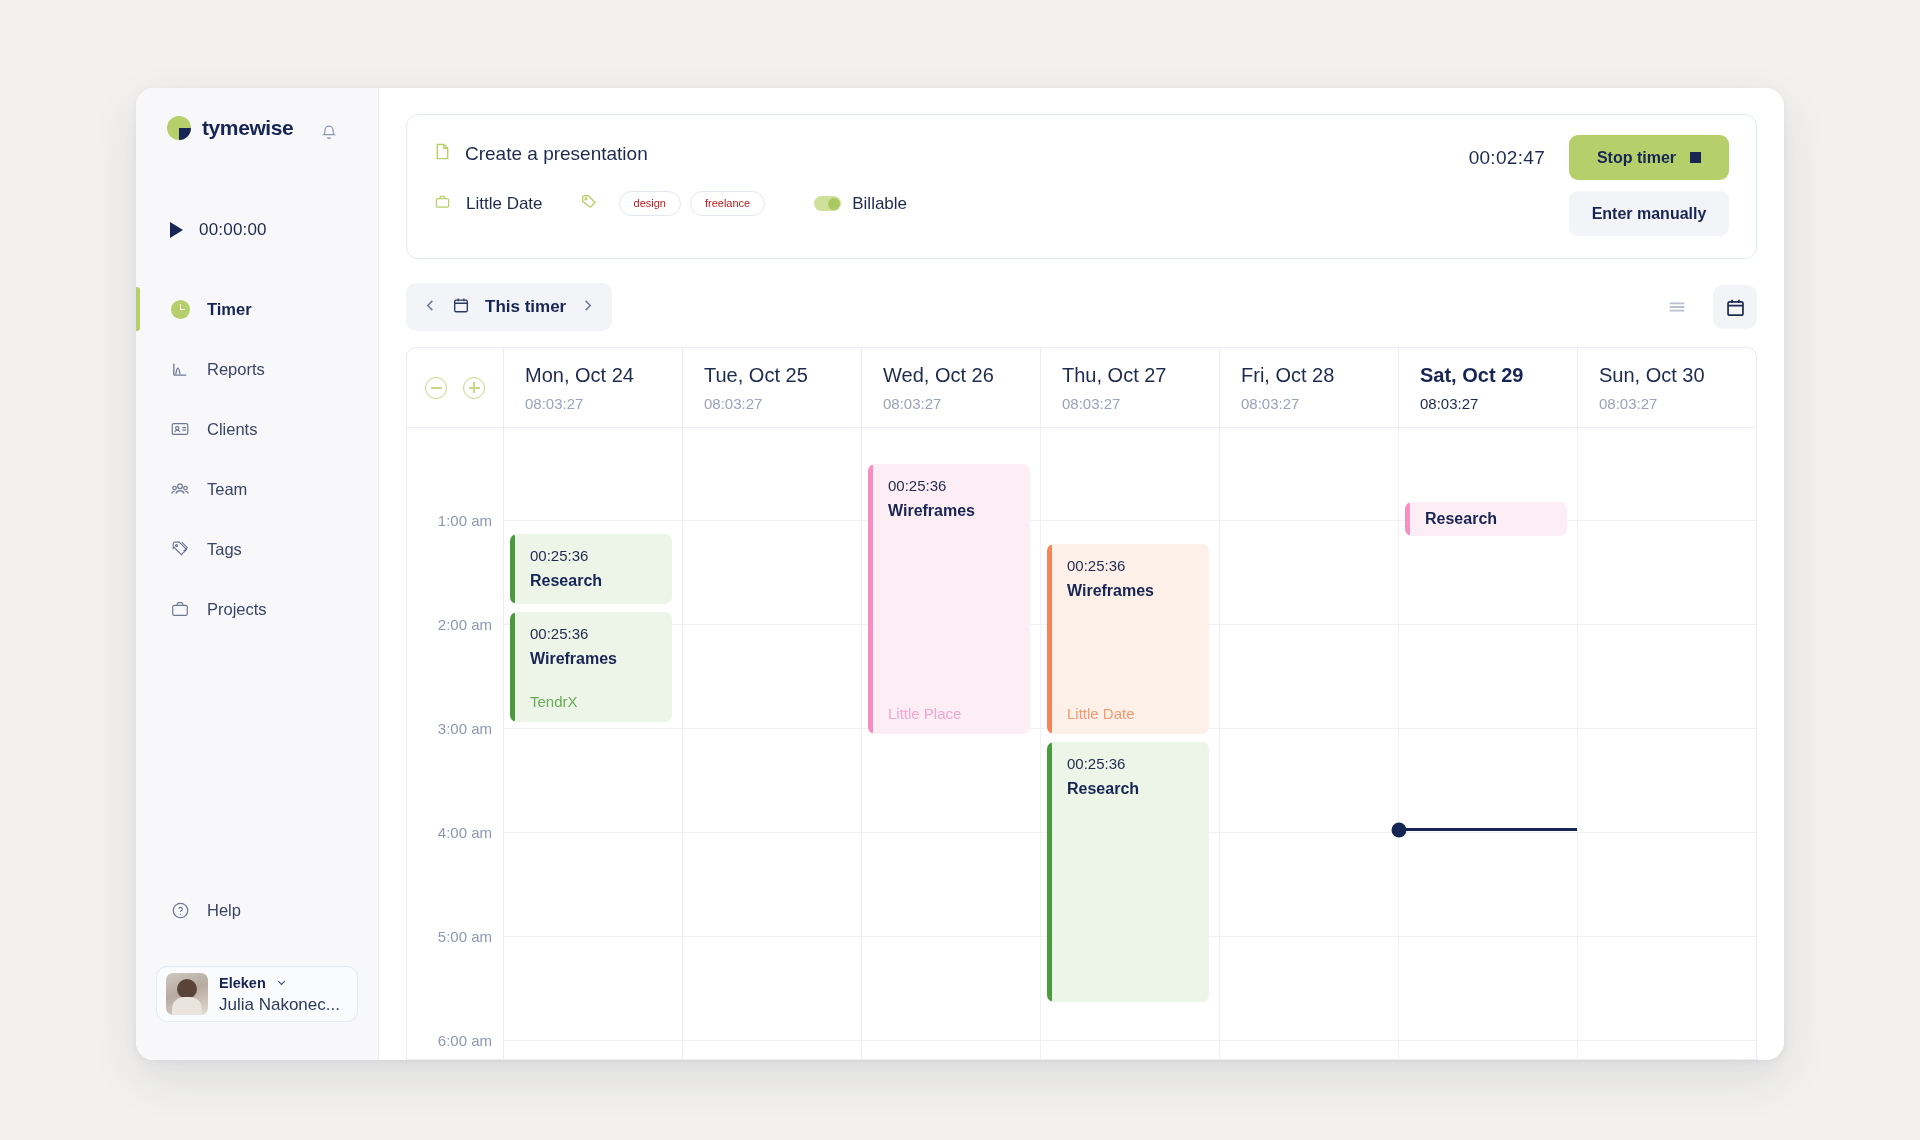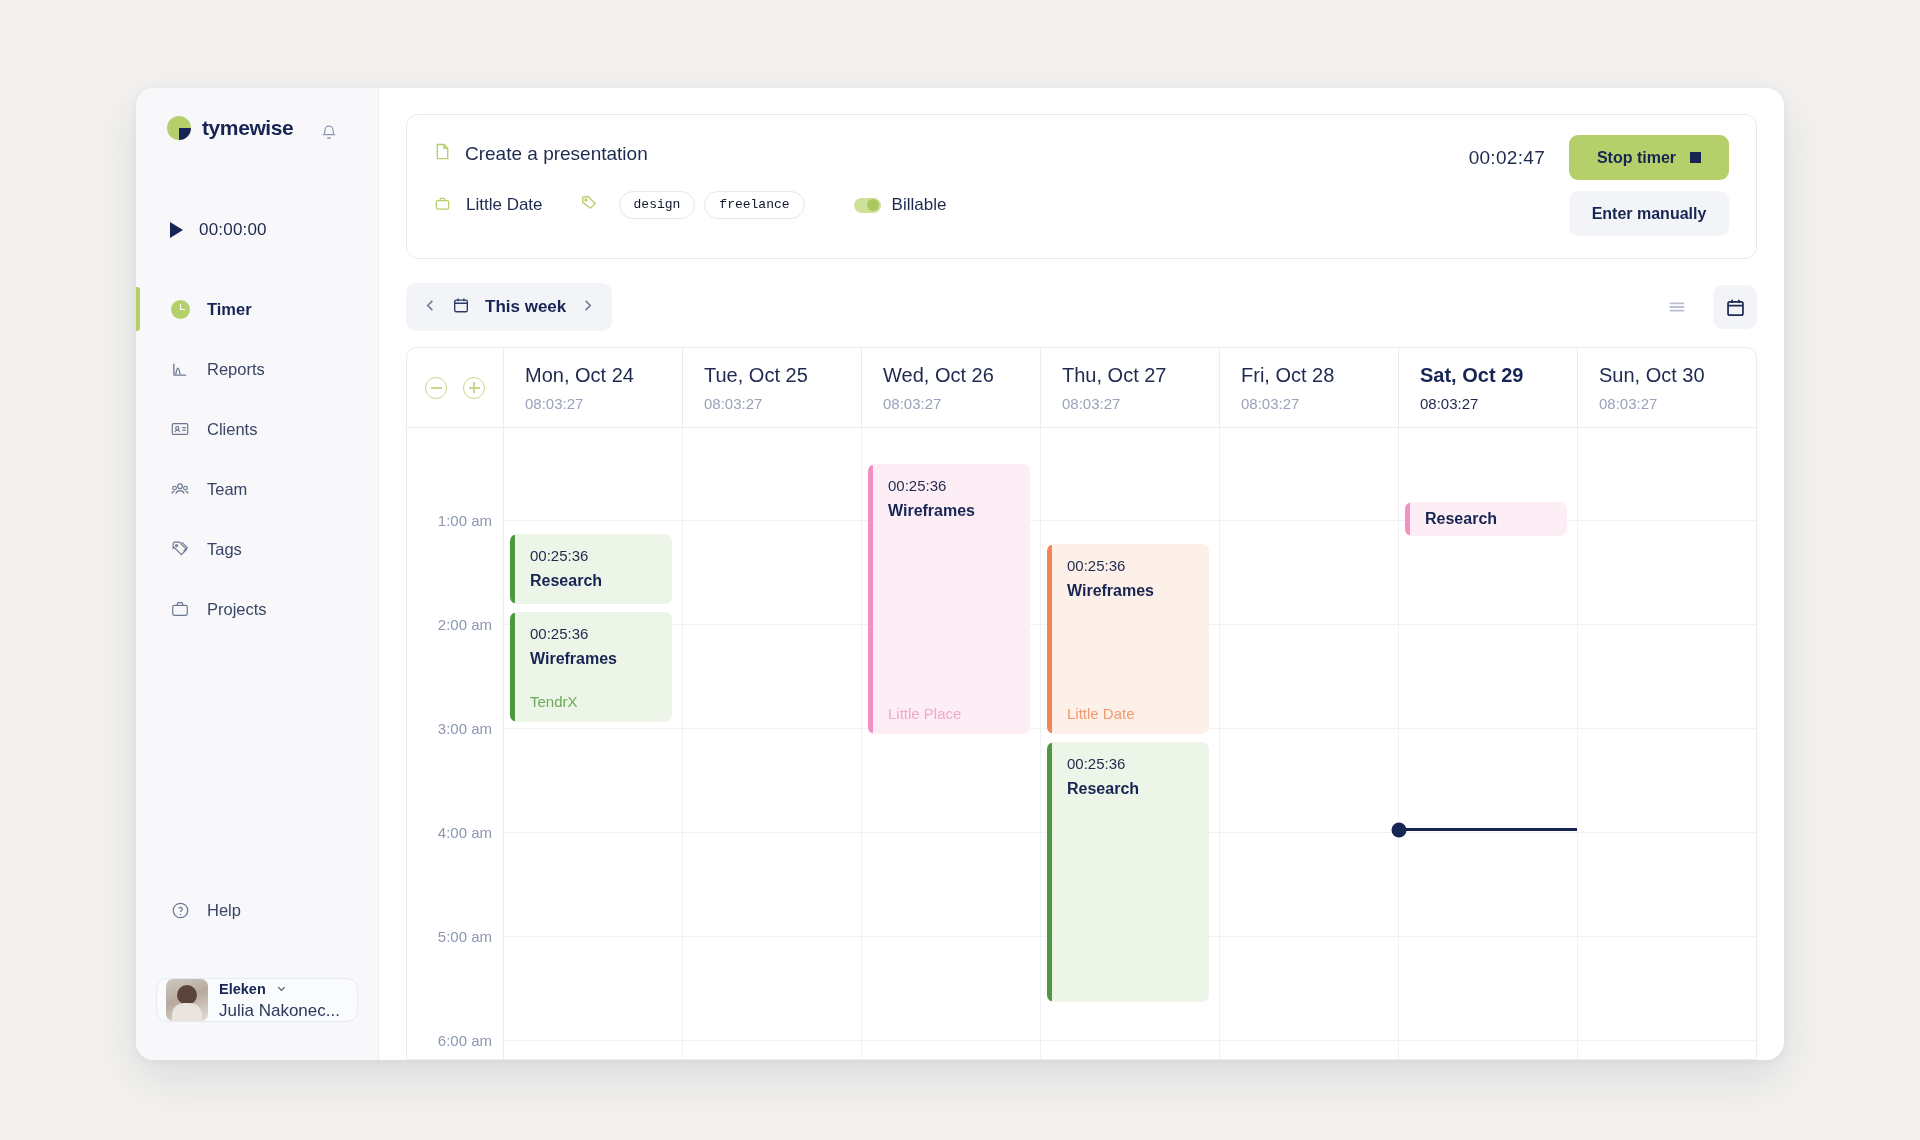--- a/index.html
+++ b/index.html
@@ -84,21 +84,21 @@
     width: 5px; height: 1.6px; background: #fff;
   }
   .help-row {
     position: absolute; bottom: 140px; left: 0;
     display: flex; align-items: flex-end; gap: 17px;
     padding-left: 34px; cursor: pointer;
   }
   .help-row .nav-label { font-size: 16.5px; color: #3a4566; }
   .profile-card {
     position: absolute; bottom: 38px; left: 20px;
-    width: 202px; height: 44px;
+    width: 202px; height: 56px;
     border: 1px solid #e4e9f4; border-radius: 11px;
     background: #fafbfd;
     display: flex; align-items: center; gap: 11px;
     padding: 4px 9px; cursor: pointer;
   }
   .avatar {
     width: 42px; height: 42px; border-radius: 7px; flex: 0 0 42px;
     background: linear-gradient(160deg,#cfc8c0 0%,#b6aaa0 45%,#e3ddd6 100%);
     position: relative; overflow: hidden;
   }
@@ -131,22 +131,22 @@
     min-height: 145px;
     position: relative;
     background: #fff;
   }
   .tb-row1 { display: flex; align-items: flex-end; padding: 27px 0 0 27px; gap: 14px; }
   .tb-title { font-size: 19px; color: #1e2a4e; }
   .tb-row2 { display: flex; align-items: center; padding: 26px 0 0 27px; gap: 15px; }
   .tb-project { font-size: 17px; color: #1e2a4e; }
   .tag-pill {
     border: 1px solid #e2e7f0; border-radius: 14px;
-    padding: 5px 14px 6px 14px; font-size: 13px; color: #0f172a;
-    cursor: pointer; background: #fff; font-family: Liberation Mono, monospace;
+    padding: 5px 14px 6px 14px; font-size: 11px; color: #b91c1c;
+    cursor: pointer; background: #fff;
   }
   .tags-group { display: flex; gap: 9px; margin-left: 6px; }
   .billable { display: flex; align-items: center; gap: 11px; margin-left: 34px; }
   .toggle {
     width: 27px; height: 15px; border-radius: 9px;
     background: #cfe099; position: relative; cursor: pointer;
   }
   .toggle::after {
     content: ""; position: absolute; right: 1.5px; top: 1.5px;
     width: 12px; height: 12px; border-radius: 50%; background: #a9c85f;
@@ -447,21 +447,21 @@
           <svg width="13" height="13" viewBox="0 0 14 14" fill="none" stroke="#6e7894" stroke-width="1.6">
             <path d="M9 2L4 7l5 5"></path>
           </svg>
         </span>
         <span>
           <svg width="18" height="18" viewBox="0 0 20 20" fill="none" stroke="#2b3a63" stroke-width="1.5">
             <rect x="3" y="4.5" width="14" height="13" rx="1.7"></rect>
             <path d="M3 8h14M6.8 2.8v3M13.2 2.8v3"></path>
           </svg>
         </span>
-        <span class="week-label">This week</span>
+        <span class="week-label">This timer</span>
         <span>
           <svg width="13" height="13" viewBox="0 0 14 14" fill="none" stroke="#6e7894" stroke-width="1.6">
             <path d="M5 2l5 5-5 5"></path>
           </svg>
         </span>
       </div>
       <div class="view-toggles">
         <span class="vt">
           <svg width="20" height="16" viewBox="0 0 22 16" fill="none" stroke="#b9c0d2" stroke-width="2">
             <path d="M3 4h16M3 8h16M3 12h16"></path>

